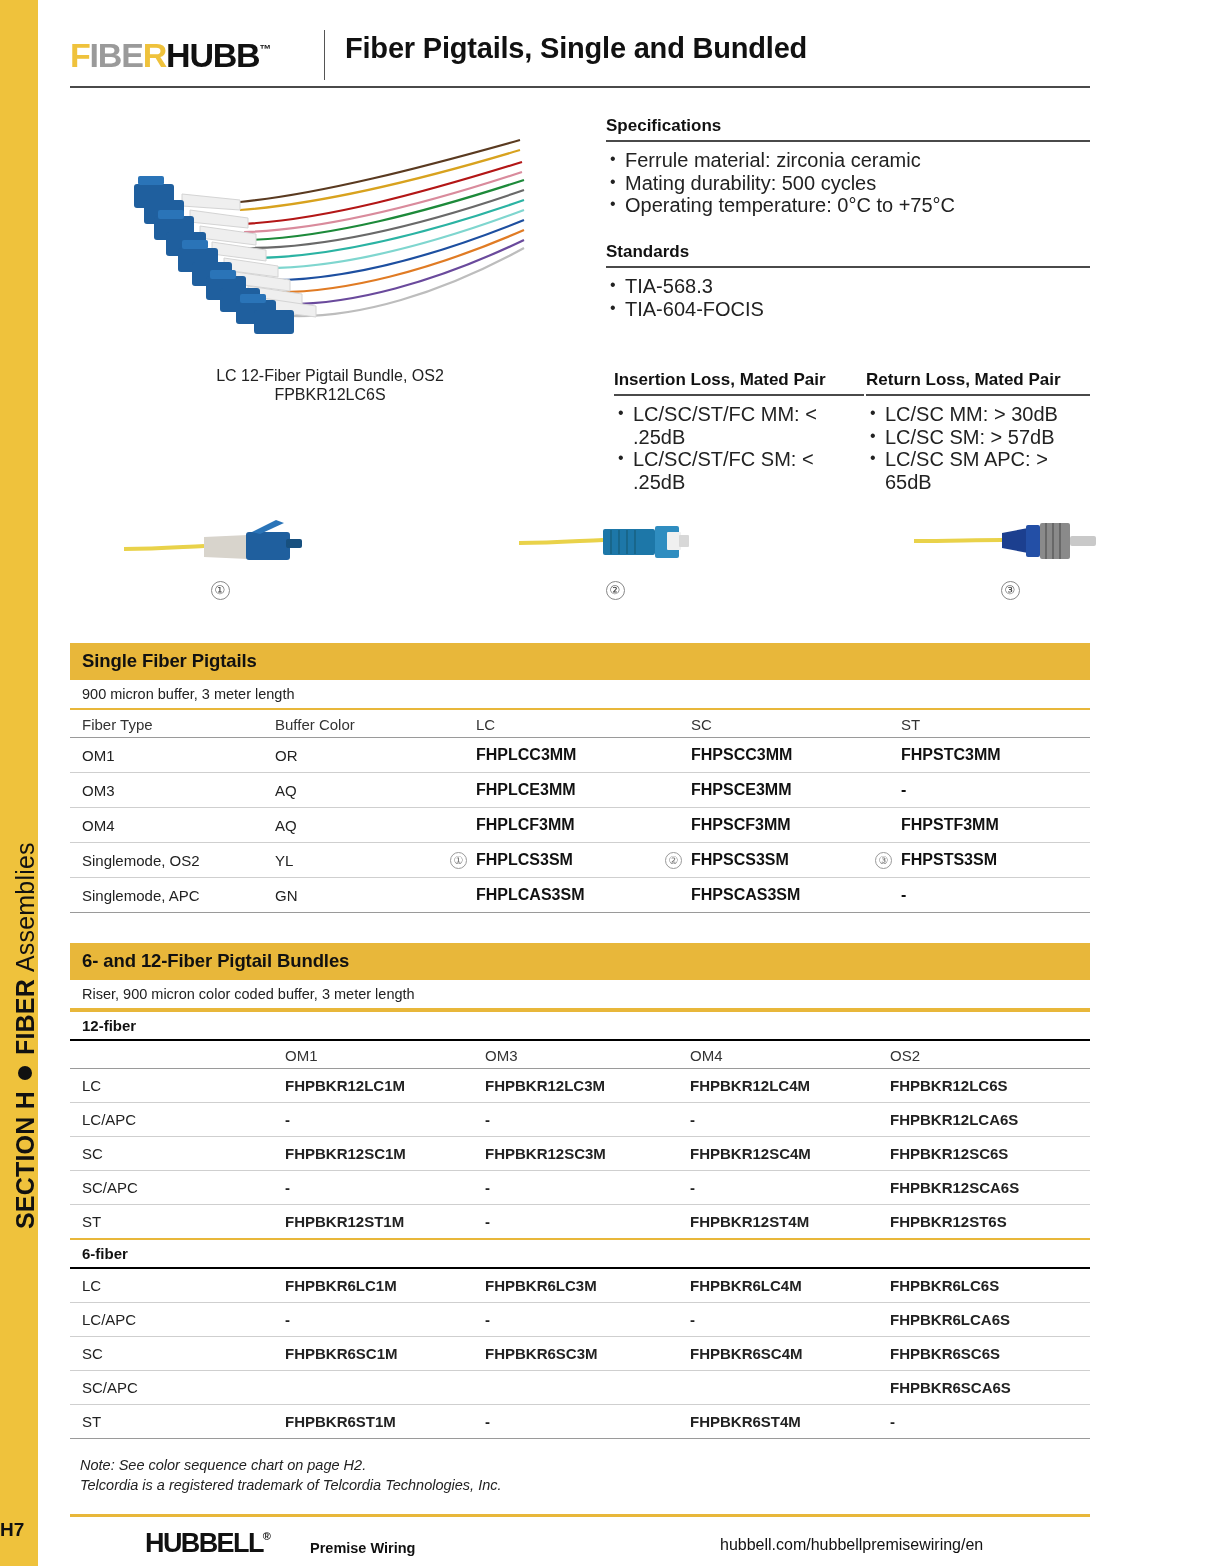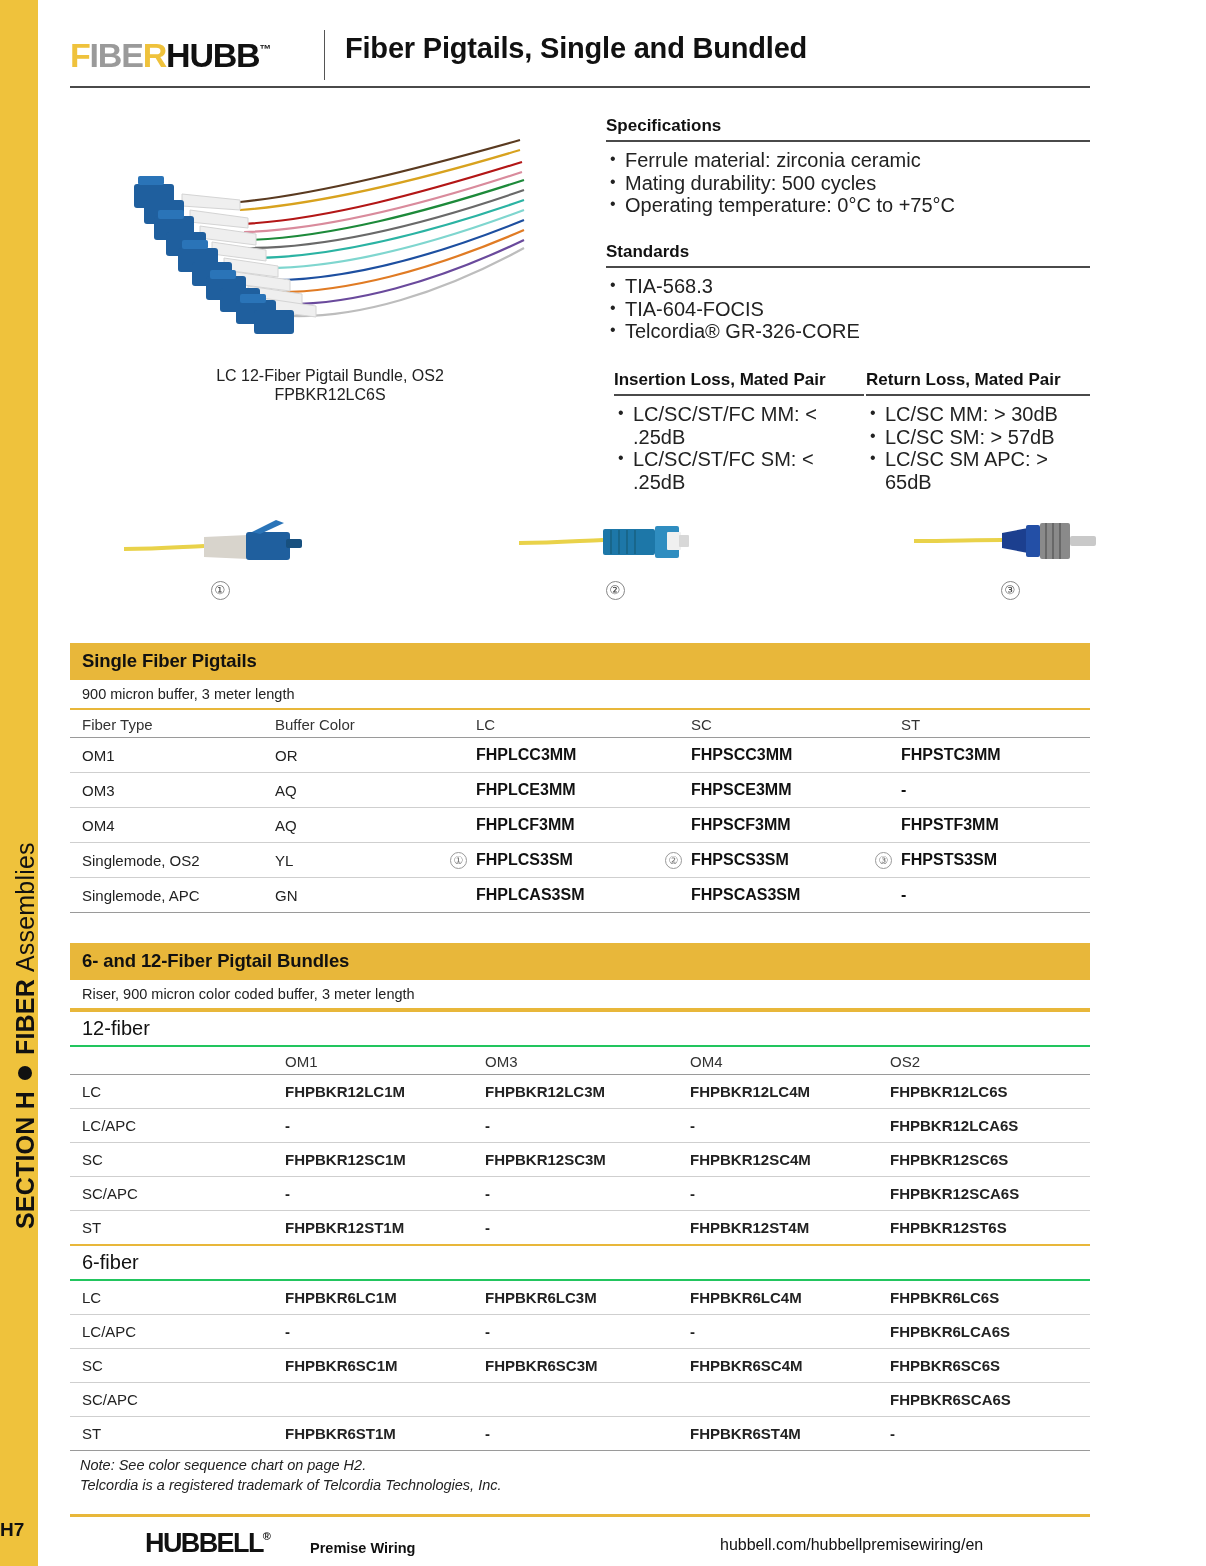--- a/index.html
+++ b/index.html
@@ -110,23 +110,23 @@
     padding: 6px 0 4px 0; border-bottom: 1px solid #9a9a9a;
   }
   .datarow td {
     font-size: 15px; color: #222; padding: 8px 0 8px 0;
     border-bottom: 1px solid #cfcfcf;
   }
   .datarow:last-child td { border-bottom: 1px solid #9a9a9a; }
   .pn { font-weight: 700; font-size: 16px; color: #111; }
   .c1 { padding-left: 12px !important; }
   .grouprow td {
-    font-size: 20px; font-weight: 400; color: #111;
+    font-size: 15px; font-weight: 700; color: #111;
     padding: 5px 0 5px 12px;
-    border-top: 2px solid #E8B73A; border-bottom: 2px solid #22c55e;
+    border-top: 2px solid #E8B73A; border-bottom: 2px solid #000000;
   }
   .mark {
     display: inline-block; width: 17px; height: 17px; line-height: 15px;
     border: 1px solid #9a9a9a; border-radius: 50%;
     font-size: 11px; color: #777; text-align: center; margin-right: 9px;
     vertical-align: 1px;
   }
   .mark-slot { display: inline-block; width: 26px; }
 
   
@@ -238,21 +238,20 @@
       <li>Operating temperature: 0°C to +75°C</li>
     </ul>
   </div>
 
   <div id="standards">
     <div class="spec-head">Standards</div>
     <div class="spec-rule"></div>
     <ul class="spec-list">
       <li>TIA-568.3</li>
       <li>TIA-604-FOCIS</li>
-      <li>Telcordia® GR-326-CORE</li>
     </ul>
   </div>
 
   <div id="insertion-loss">
     <div class="spec-head">Insertion Loss, Mated Pair</div>
     <div class="spec-rule"></div>
     <ul class="spec-list">
       <li>LC/SC/ST/FC MM: &lt; .25dB</li>
       <li>LC/SC/ST/FC SM: &lt; .25dB</li>
     </ul>

